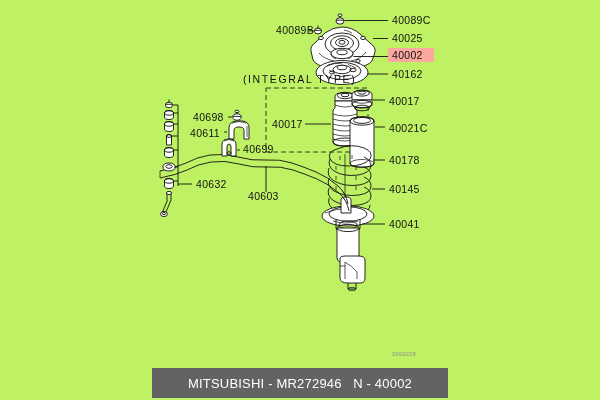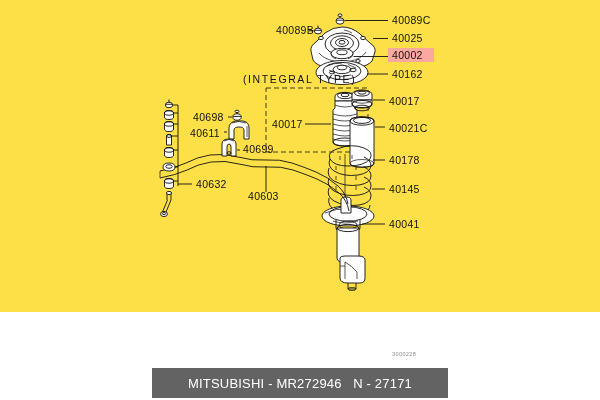--- a/index.html
+++ b/index.html
@@ -1,17 +1,17 @@
 <!DOCTYPE html>
 <html><head>
 <meta charset="utf-8">
 <style>
   html,body{margin:0;padding:0;background:#fff;}
   body{width:600px;height:400px;overflow:hidden;font-family:"Liberation Sans",sans-serif;}
-  #stage{position:relative;width:600px;height:312px;background:#fde047;}
+  #stage{position:relative;width:600px;height:400px;background:#bef264;}
   svg#diagram{position:absolute;left:0;top:0;width:600px;height:400px;}
   .lbl{font-family:"Liberation Sans",sans-serif;font-size:10.5px;fill:#111;letter-spacing:.3px;}
   .lbl-integral{font-family:"Liberation Sans",sans-serif;font-size:10.5px;fill:#111;letter-spacing:1.6px;}
   .lbl-ref{font-family:"Liberation Sans",sans-serif;font-size:5.5px;fill:#8a8a8a;letter-spacing:.4px;}
   .ln{stroke:#111;stroke-width:.9;fill:none;}
   .pt{stroke:#111;stroke-width:.9;fill:none;}
   .pt-f{stroke:#111;stroke-width:.9;fill:#fff;}
   .thin{stroke:#111;stroke-width:.7;fill:none;}
   .dash{stroke:#111;stroke-width:.8;fill:none;stroke-dasharray:5 3;}
   .hl-box{fill:#fba9a0;}
@@ -242,16 +242,16 @@
       <text class="lbl" x="196" y="188" text-anchor="start">40632</text>
       <text class="lbl" x="248" y="200" text-anchor="start">40603</text>
 
       <text class="lbl-integral" x="243" y="83" text-anchor="start">(INTEGRAL TYPE)</text>
       <text class="lbl-ref" x="392" y="356" text-anchor="start">3000228</text>
     </g>
 
   </svg>
 
   <div id="caption">
-    <span class="ctext">MITSUBISHI - MR272946   N - 27171</span>
+    <span class="ctext">MITSUBISHI - MR272946   N - 40002</span>
   </div>
 
 </div>
 
 </body></html>

